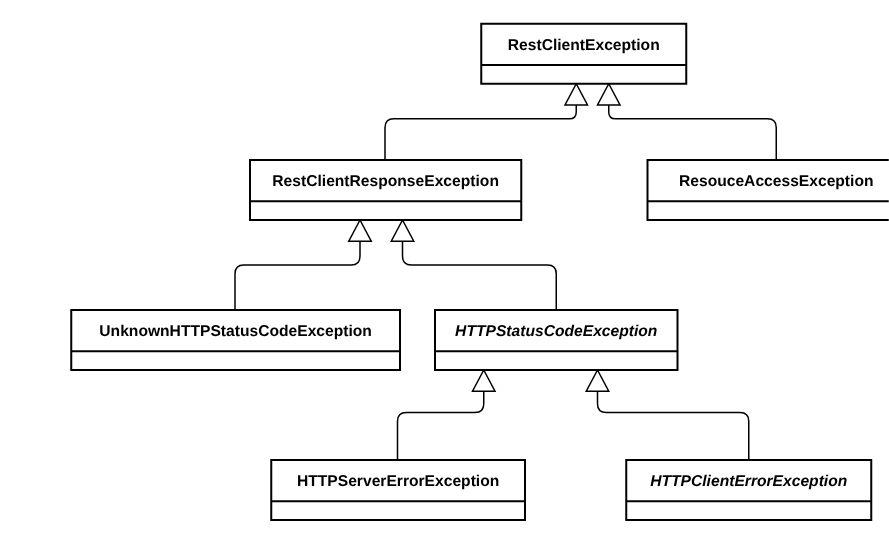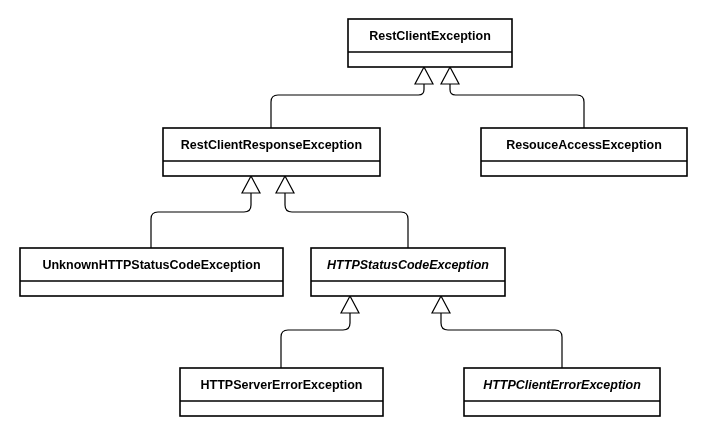--- a/index.html
+++ b/index.html
@@ -12,20 +12,21 @@
     width: 711px;
     height: 429px;
     overflow: hidden;
     font-family: "Liberation Sans", sans-serif;
   }
   #diagram-root {
     position: relative;
     width: 619px;
     height: 429px;
     background: #ffffff;
+    padding-left: 37px;
   }
   svg.diagram-canvas {
     display: block;
     width: 711px;
     height: 429px;
   }
   .class-box-rect {
     fill: #ffffff;
     stroke: #000000;
     stroke-width: 1.6;

